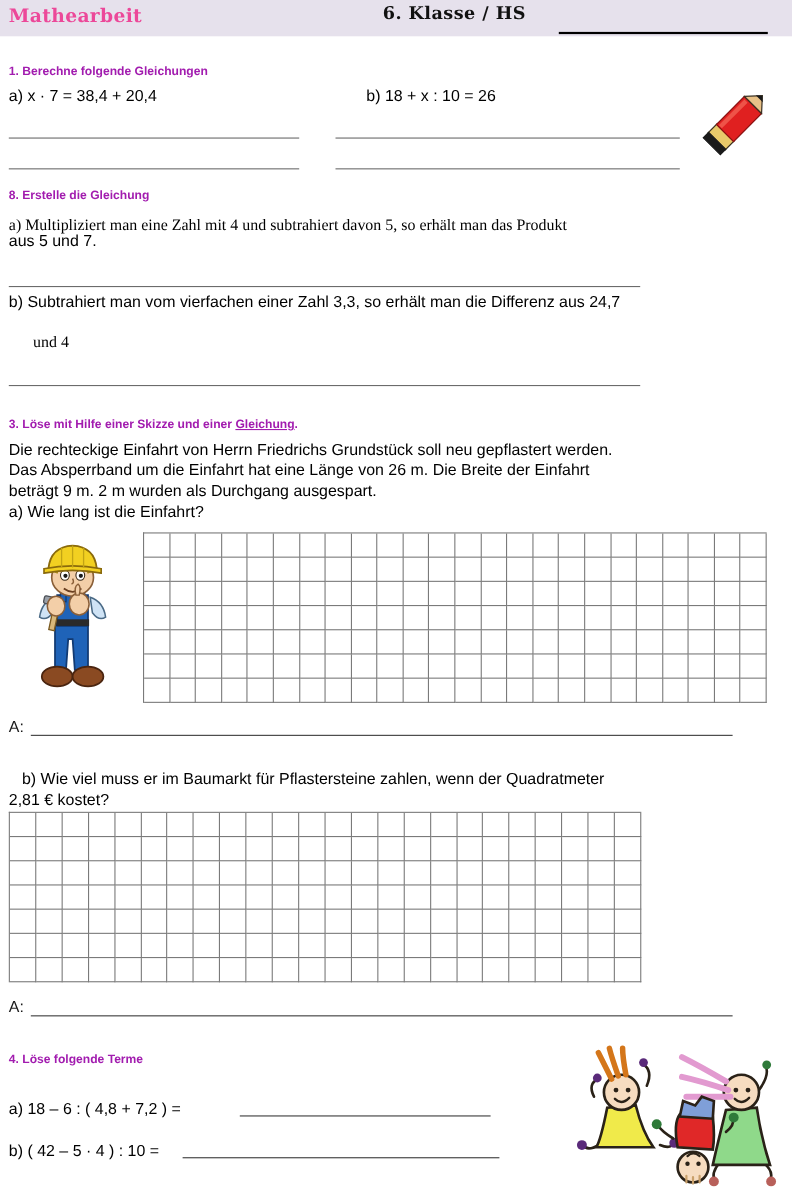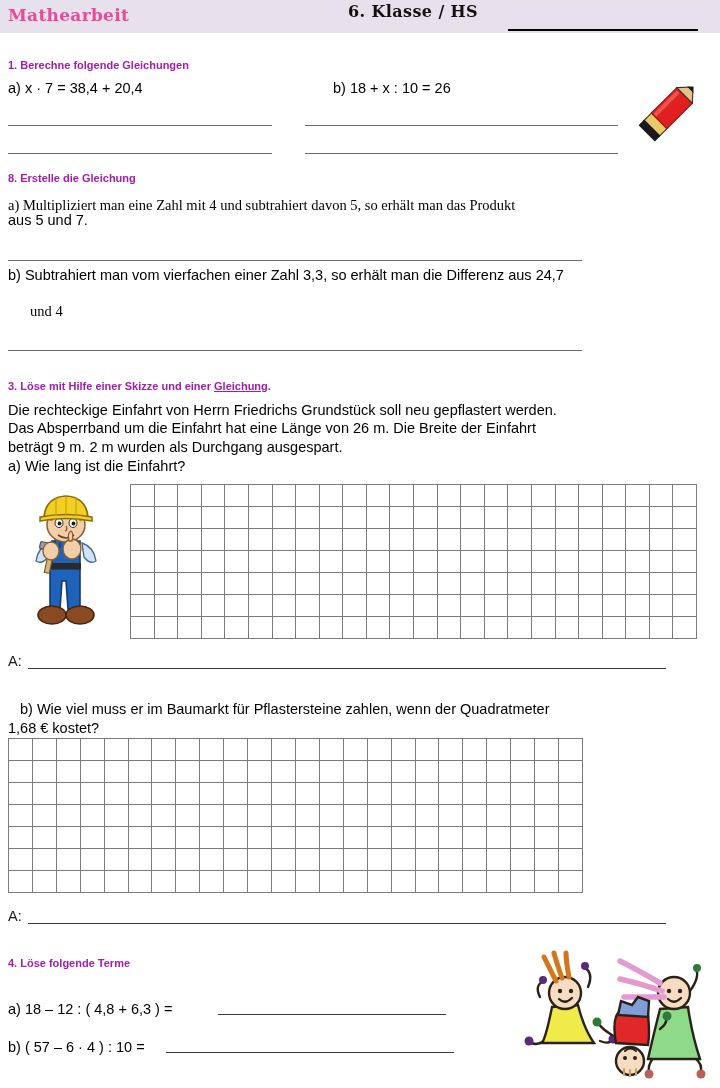--- a/index.html
+++ b/index.html
@@ -396,21 +396,21 @@
     <div class="cell"></div>
     <div class="cell"></div>
     <div class="cell"></div>
     <div class="cell"></div>
   </div>
 
 <div class="ans-label" style="left:8px; top:653px;">A:</div>
 <div class="rule-dark" style="left:28px; top:668px; width:638px;"></div>
 
 <div class="body-text" style="left:8px; top:700px;margin-left:12px;">b) Wie viel muss er im Baumarkt für Pflastersteine zahlen, wenn der Quadratmeter</div>
-<div class="body-text" style="left:8px; top:719px;">1,68 € kostet?</div>
+<div class="body-text" style="left:8px; top:719px;">2,81 € kostet?</div>
 
 <div class="grid" id="grid-b" style="left: 8px; top: 738px; width: 575px; height: 155px; grid-template-columns: repeat(24, 1fr); grid-template-rows: repeat(7, 1fr);">
     <div class="cell"></div>
     <div class="cell"></div>
     <div class="cell"></div>
     <div class="cell"></div>
     <div class="cell"></div>
     <div class="cell"></div>
     <div class="cell"></div>
     <div class="cell"></div>
@@ -574,24 +574,24 @@
     <div class="cell"></div>
     <div class="cell"></div>
     <div class="cell"></div>
   </div>
 
 <div class="ans-label" style="left:8px; top:908px;">A:</div>
 <div class="rule-dark" style="left:28px; top:923px; width:638px;"></div>
 
 <div class="q-heading" style="left:8px; top:957px;">4. Löse folgende Terme</div>
 
-<div class="body-text" style="left:8px; top:1000px;">a) 18 – 12 : ( 4,8 + 6,3 ) =</div>
+<div class="body-text" style="left:8px; top:1000px;">a) 18 – 6 : ( 4,8 + 7,2 ) =</div>
 <div class="rule-dark" style="left:218px; top:1014px; width:228px;"></div>
 
-<div class="body-text" style="left:8px; top:1038px;">b) ( 57 – 6 · 4 ) : 10 =</div>
+<div class="body-text" style="left:8px; top:1038px;">b) ( 42 – 5 · 4 ) : 10 =</div>
 <div class="rule-dark" style="left:166px; top:1052px; width:288px;"></div>
 
 <div class="kids-wrap">
   <svg viewBox="0 0 208 140" width="208" height="140" xmlns="http://www.w3.org/2000/svg">
 
     <g stroke="#2a2218" stroke-width="2.4" fill="none" stroke-linecap="round">
       <path d="M32 52 Q26 40 36 36"></path>
       <path d="M80 42 Q86 28 76 22"></path>
       <path d="M36 96 Q26 102 22 96"></path>
       <path d="M92 96 Q102 100 104 94"></path>

